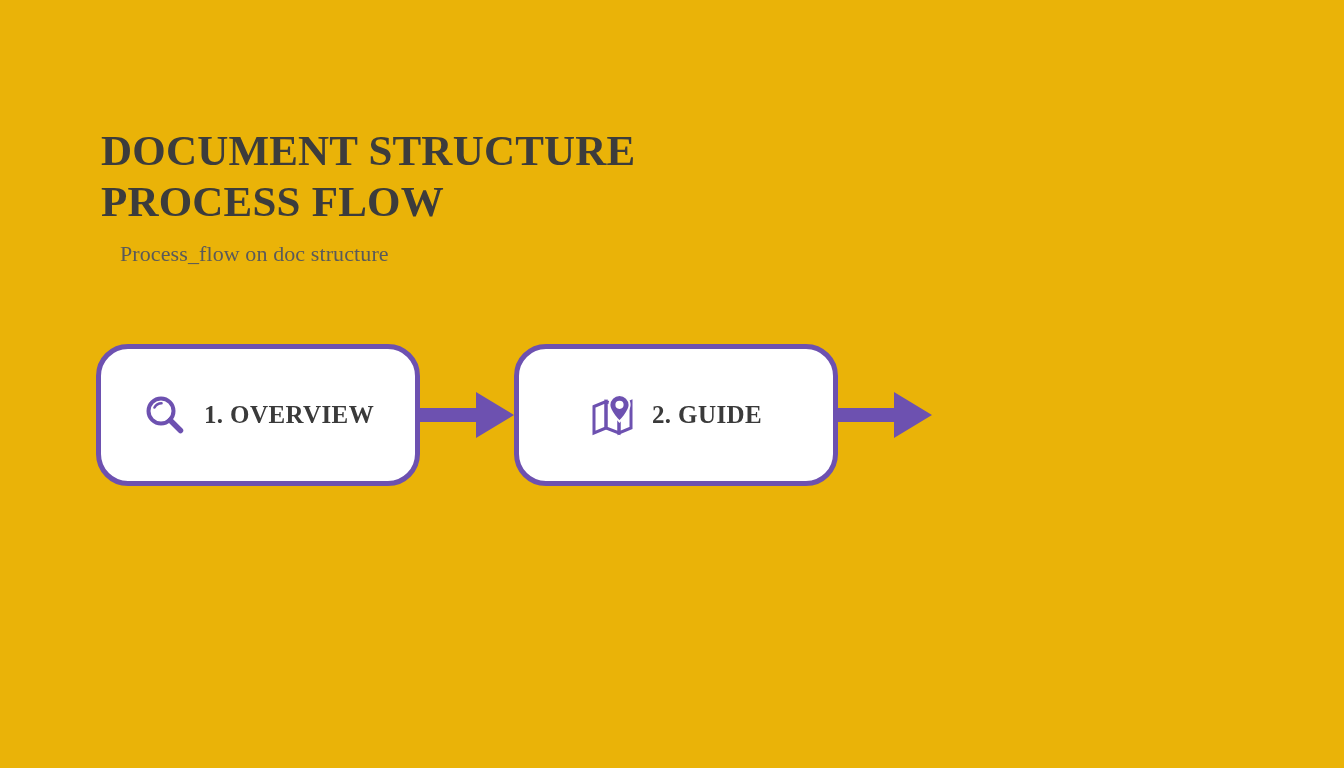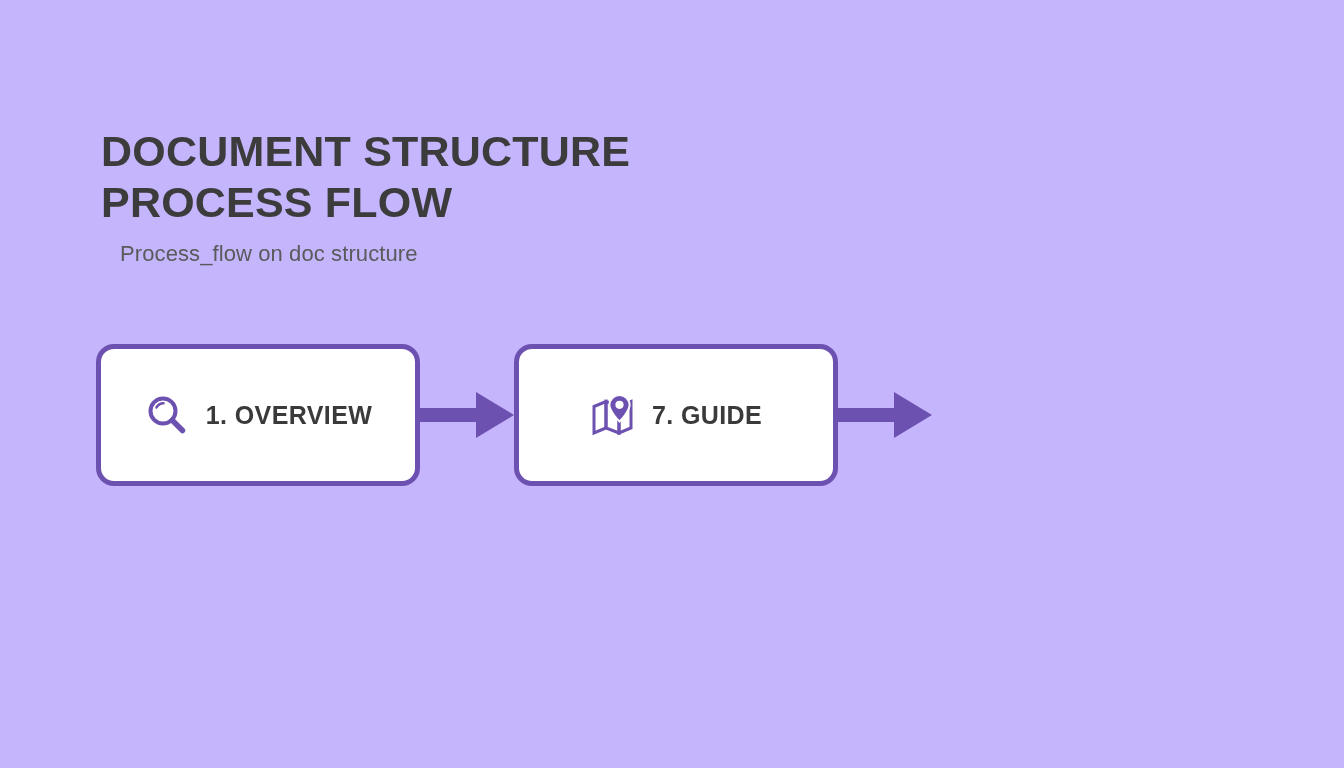--- a/index.html
+++ b/index.html
@@ -11,21 +11,22 @@
     height: 768px;
     background: #fdfdfd;
     font-family: "Liberation Sans", sans-serif;
     overflow: hidden;
     position: relative;
   }
 
   .slide {
     position: absolute;
     inset: 0;
-    background: #c4b5fd;
+    background: #eab308;
+    font-family: Liberation Serif, serif;
   }
 
   
   .header {
     position: absolute;
     left: 101px;
     top: 126px;
     width: 900px;
   }
   .title {
@@ -55,21 +56,21 @@
     display: flex;
     flex-direction: row;
     align-items: center;
   }
 
   .node {
     box-sizing: border-box;
     width: 324px;
     height: 142px;
     border: 5px solid #6d51b0;
-    border-radius: 18px;
+    border-radius: 32px;
     background: #ffffff;
     display: flex;
     flex-direction: row;
     align-items: center;
     justify-content: center;
     gap: 16px;
     padding: 0 18px;
     flex: 0 0 auto;
   }
 
@@ -141,21 +142,21 @@
     <div class="node">
       <span class="node-icon">
         <svg viewBox="0 0 46 46" aria-hidden="true">
           <path d="M4 14.5 L16 9.5 L16 36 L4 41 Z" fill="none" stroke="#6d51b0" stroke-width="3"></path>
           <path d="M16 9.5 L29 14.5 L29 41 L16 36 Z" fill="none" stroke="#6d51b0" stroke-width="3"></path>
           <path d="M29 14.5 L41 9.5 L41 36 L29 41 Z" fill="none" stroke="#6d51b0" stroke-width="3"></path>
           <path d="M29.5 3 C23.9 3 19.4 7.5 19.4 13.1 C19.4 19.6 29.5 29.5 29.5 29.5 C29.5 29.5 39.6 19.6 39.6 13.1 C39.6 7.5 35.1 3 29.5 3 Z" fill="#6d51b0" stroke="#fdfdfd" stroke-width="2"></path>
           <circle cx="29.5" cy="12.8" r="4.1" fill="#ffffff"></circle>
         </svg>
       </span>
-      <span class="node-label">7. GUIDE</span>
+      <span class="node-label">2. GUIDE</span>
     </div>
 
     <div class="connector">
       <svg viewBox="0 0 94 50" aria-hidden="true">
         <polygon points="0,18 56,18 56,2 94,25 56,48 56,32 0,32" fill="#6d51b0"></polygon>
       </svg>
     </div>
 
 
   </div>

